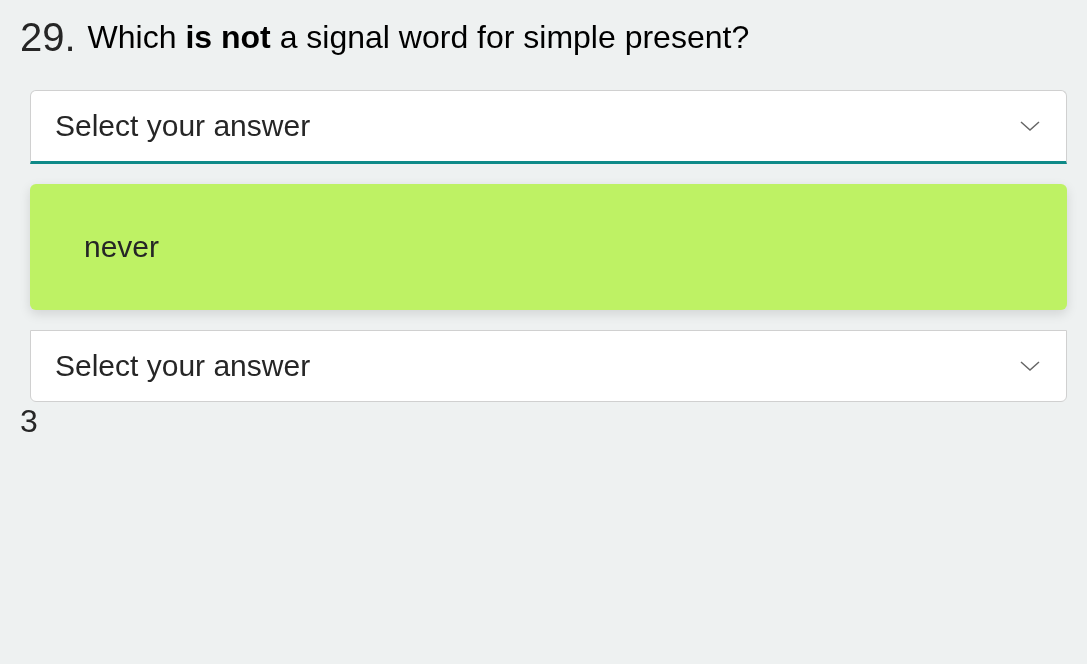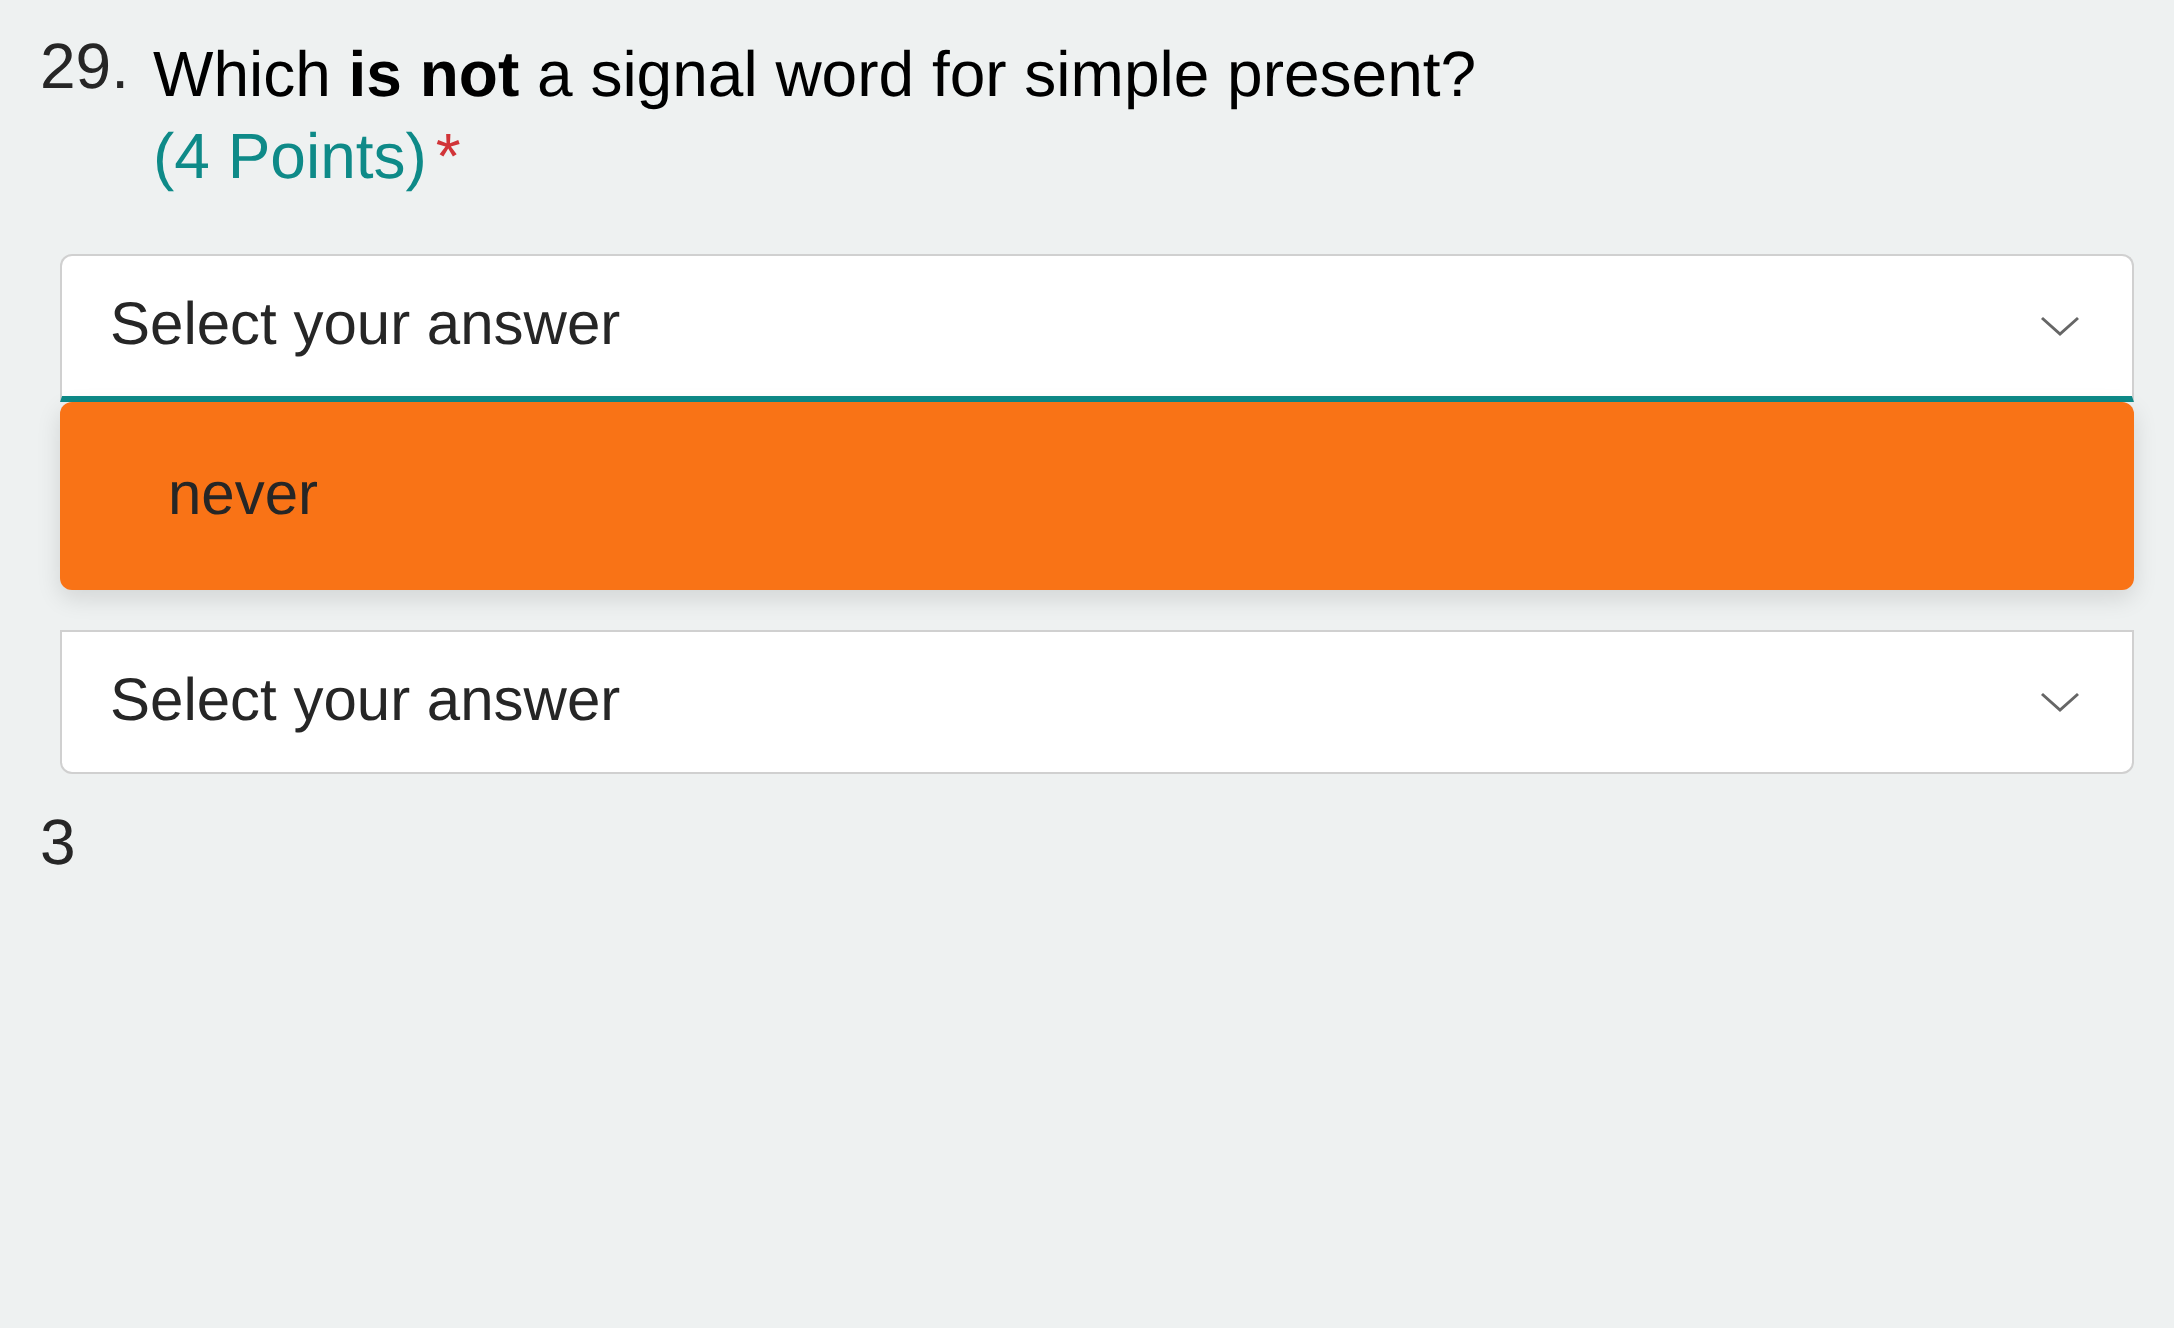--- a/index.html
+++ b/index.html
@@ -16,21 +16,21 @@
     }
     .question-container {
       margin-bottom: 20px;
     }
     .question-header {
       display: flex;
       align-items: flex-start;
       margin-bottom: 10px;
     }
     .question-number {
-      font-size: 32px;
+      font-size: 40px;
       color: #262626;
       margin-right: 12px;
       flex-shrink: 0;
     }
     .question-text-wrapper {
       flex: 1;
     }
     .question-text {
       font-size: 32px;
       color: #000000;
@@ -71,25 +71,26 @@
       justify-content: center;
     }
     .chevron-down svg {
       width: 22px;
       height: 14px;
       stroke: #666;
       stroke-width: 1.5;
       fill: none;
     }
     .dropdown-options {
-      background-color: #f97316;
+      background-color: #bef264;
       border-radius: 6px;
       box-shadow: 0 4px 12px rgba(0, 0, 0, 0.12);
+      margin-top: 20px;
       margin-left: 10px;
-      padding: 8px 0;
+      padding: 24px 0;
       position: relative;
       z-index: 10;
     }
     .dropdown-option {
       padding: 22px 54px;
       font-size: 30px;
       color: #262626;
       cursor: pointer;
     }
     .second-question-number {
@@ -121,24 +122,20 @@
 <body>
 
 <div class="content-wrapper">
   <div class="question-container">
     <div class="question-header">
       <div class="question-number">29.</div>
       <div class="question-text-wrapper">
         <div class="question-text">
           <span>Which </span><span class="bold">is not</span><span> a signal word for simple present?</span>
         </div>
-        <div>
-          <span class="points">(4 Points)</span>
-          <span class="required-asterisk">*</span>
-        </div>
       </div>
     </div>
 
     <div class="dropdown-select">
       <span>Select your answer</span>
       <span class="chevron-down">
         <svg viewBox="0 0 22 14">
             <polyline points="2,3 11,11 20,3"></polyline>
           </svg>
       </span>

